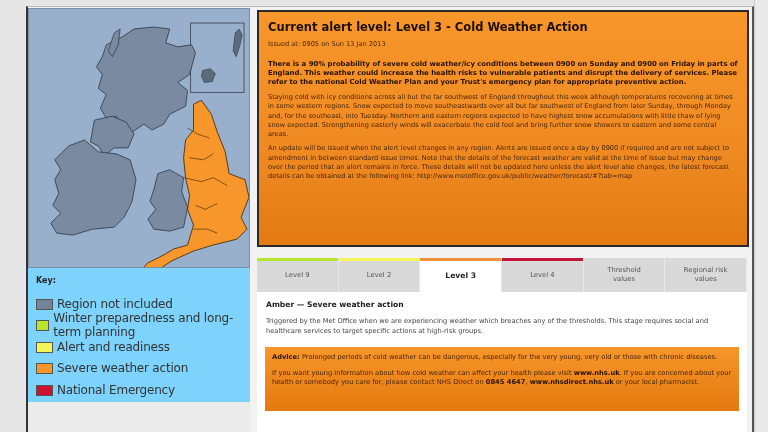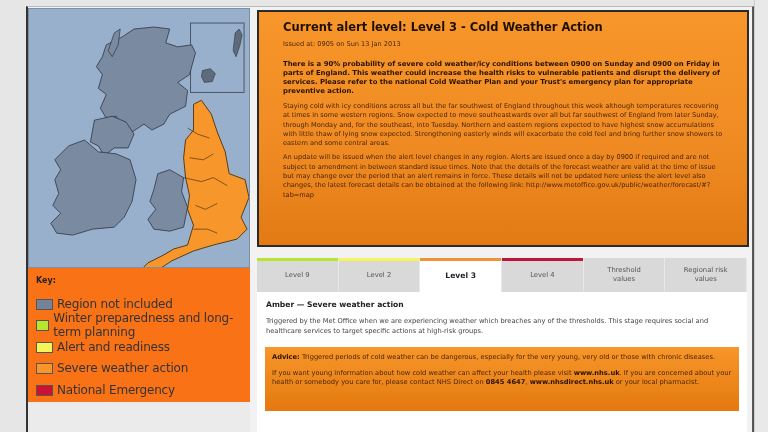--- a/index.html
+++ b/index.html
@@ -1,27 +1,27 @@
 <!DOCTYPE html>
 <html><head>
 <meta charset="utf-8">
 <style>
   * { box-sizing: border-box; margin: 0; padding: 0; }
   html, body { width: 768px; height: 432px; overflow: hidden; background: #e6e6e6; font-family: "DejaVu Sans", sans-serif; }
   .page { position: absolute; left: 26px; top: 6px; width: 728px; height: 440px; background: #f2f2f2; border-left: 2px solid #333; border-right: 2px solid #555; border-top: 1px solid #bbb; }
   .scroll-gutter { position: absolute; left: 754px; top: 0; width: 14px; height: 432px; background: #e9e9e9; border-left: 1px solid #ccc; }
   .map { position: absolute; left: 28px; top: 8px; width: 222px; height: 260px; background: #98b0cc; border: 1px solid #7b8fa6; overflow: hidden; }
   .map svg { width: 100%; height: 100%; display: block; }
-  .key { position: absolute; left: 28px; top: 268px; width: 222px; height: 134px; background: #f97316; }
+  .key { position: absolute; left: 28px; top: 268px; width: 222px; height: 134px; background: #7dd3fc; }
   .key-title { position: absolute; left: 8px; top: 8px; font-size: 8px; font-weight: bold; color: #222; }
   .key-item { position: absolute; left: 8px; height: 12px; display: flex; align-items: center; }
   .key-swatch { width: 17px; height: 11px; border: 1px solid #555; margin-right: 4px; }
   .key-label { font-size: 12px; color: #333; letter-spacing: -0.2px; }
   .key-foot { position: absolute; left: 28px; top: 402px; width: 222px; height: 30px; background: #ebebeb; }
-  .alert { position: absolute; left: 257px; top: 10px; width: 492px; height: 237px; background: linear-gradient(to bottom, #f7962a 0%, #ef8a22 60%, #e37a14 100%); border: 2px solid #2a2a2a; padding: 8px 24px; color: #3a1c00; }
+  .alert { position: absolute; left: 257px; top: 10px; width: 492px; height: 237px; background: linear-gradient(to bottom, #f7962a 0%, #ef8a22 60%, #e37a14 100%); border: 2px solid #2a2a2a; padding: 8px 9px; color: #3a1c00; }
   .alert-title { font-size: 11.5px; font-weight: bold; color: #1e1000; margin-bottom: 6px; }
   .alert-issued { font-size: 6.6px; color: #4a2a0a; margin-bottom: 0; }
   .alert-bold { font-size: 6.9px; font-weight: bold; color: #2a1200; line-height: 9px; margin-bottom: 6px; margin-top: 12px; }
   .alert-p { font-size: 6.6px; color: #4a2506; line-height: 9.3px; margin-bottom: 5px; }
   .tabs { position: absolute; left: 257px; top: 258px; width: 490px; height: 34px; display: flex; background: #dcdcdc; }
   .tab { flex: 1; height: 34px; display: flex; align-items: center; justify-content: center; text-align: center; font-size: 6.8px; color: #555; line-height: 9px; border-right: 1px solid #e8e8e8; position: relative; background: #d9d9d9; }
   .tab .bar { position: absolute; left: 0; right: 0; top: 0; height: 3px; }
   .tab.active { background: #fff; color: #222; font-weight: bold; font-size: 7.6px; align-items: center; }
   .content { position: absolute; left: 257px; top: 292px; width: 490px; height: 140px; background: #fff; padding: 0 9px; }
   .content-title { margin-top: 8px; font-size: 7.6px; font-weight: bold; color: #222; }
@@ -111,16 +111,16 @@
     </div>
   <div class="tab">
       <span style="width:50px">Regional risk values</span>
     </div>
 </div>
 
 <div class="content">
   <div class="content-title">Amber — Severe weather action</div>
   <div class="content-p">Triggered by the Met Office when we are experiencing weather which breaches any of the thresholds. This stage requires social and healthcare services to target specific actions at high-risk groups.</div>
   <div class="advice">
-    <p><b>Advice:</b><span> Triggered periods of cold weather can be dangerous, especially for the very young, very old or those with chronic diseases.</span></p>
+    <p><b>Advice:</b><span> Prolonged periods of cold weather can be dangerous, especially for the very young, very old or those with chronic diseases.</span></p>
     <p><span>If you want young information about how cold weather can affect your health please visit </span><b>www.nhs.uk</b><span>. If you are concerned about your health or somebody you care for, please contact NHS Direct on </span><b>0845 4647</b><span>, </span><b>www.nhsdirect.nhs.uk</b><span> or your local pharmacist.</span></p>
   </div>
 </div>
 
 </body></html>

